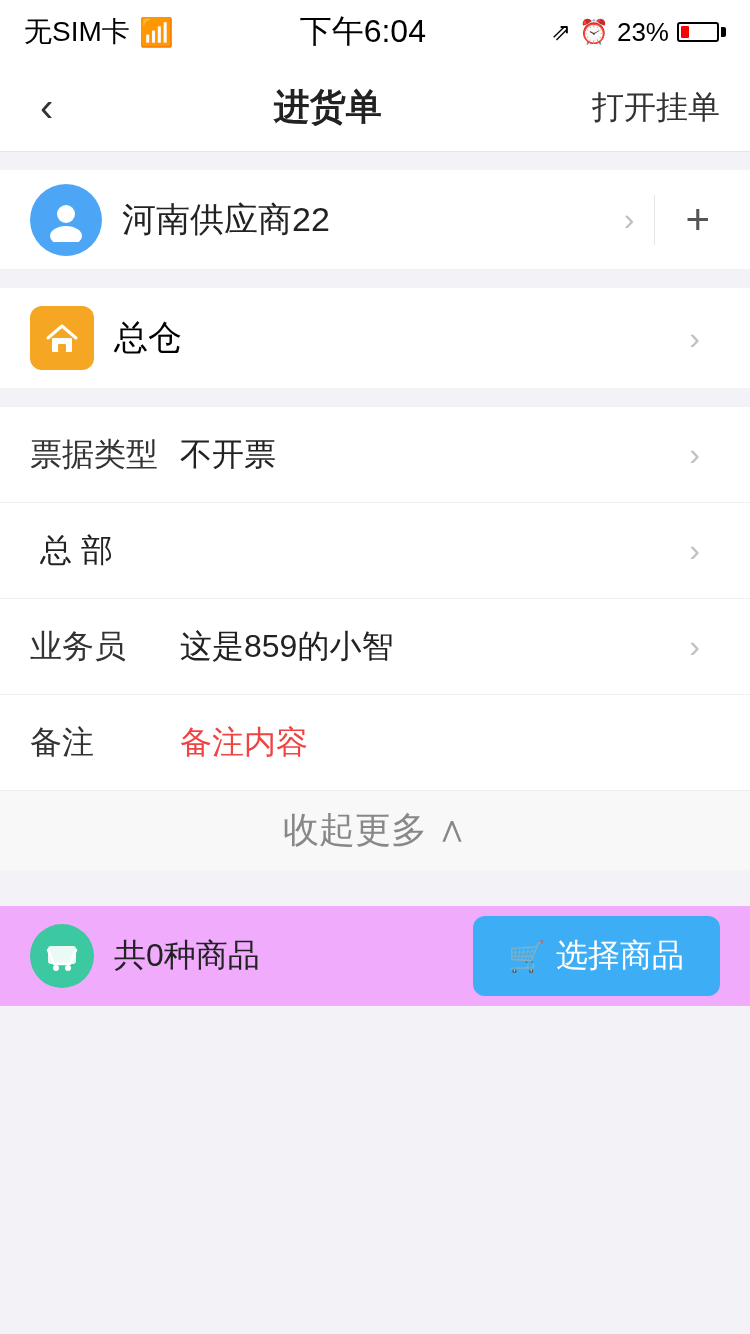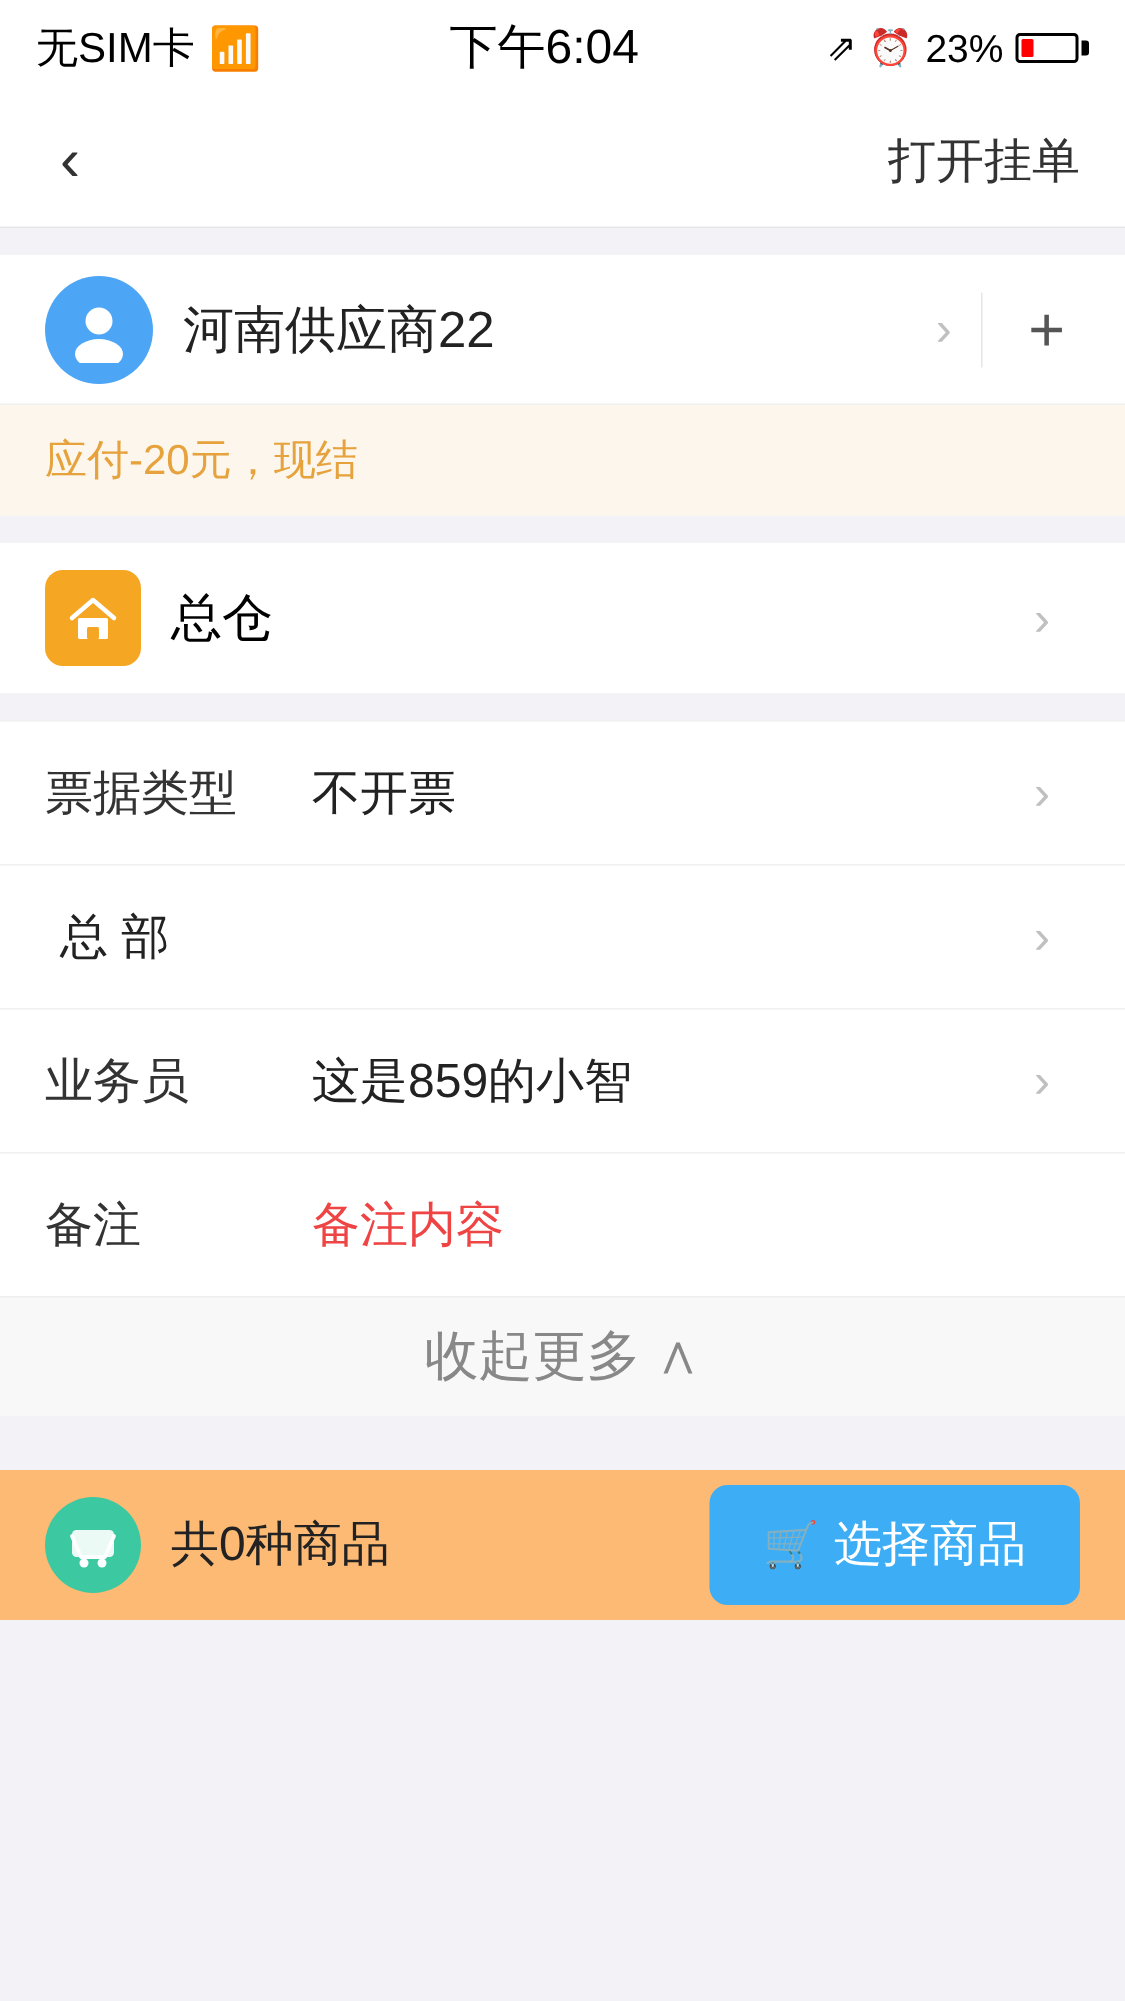--- a/index.html
+++ b/index.html
@@ -147,21 +147,20 @@
     }
 
     
     .form-row {
       display: flex;
       align-items: center;
       padding: 0 30px;
       height: 96px;
       border-top: 1px solid #f0f0f0;
       cursor: pointer;
-      gap: 28px;
     }
     .form-label {
       font-size: 32px;
       color: #333;
       width: 140px;
       flex-shrink: 0;
     }
     .form-value {
       flex: 1;
       font-size: 32px;
@@ -180,21 +179,21 @@
       align-items: center;
       justify-content: center;
       border-top: 1px solid #eee;
       cursor: pointer;
       color: #888;
       font-size: 36px;
     }
 
     
     .product-footer {
-      background: #fdba74;
+      background: #f0abfc;
       margin-top: 18px;
       display: flex;
       align-items: center;
       padding: 20px 30px;
       height: 100px;
     }
     .product-icon {
       width: 64px;
       height: 64px;
       border-radius: 50%;
@@ -273,41 +272,39 @@
       <div class="battery-body">
         <div class="battery-fill"></div>
       </div>
       <div class="battery-tip"></div>
     </div>
   </div>
 </div>
 
 <div class="nav-bar">
   <span class="nav-back">‹</span>
+  <span class="nav-title">进货单</span>
   <span class="nav-action">打开挂单</span>
 </div>
 
 <div class="section-gap"></div>
 
 <div class="card">
   <div class="supplier-row">
     <div class="supplier-avatar">
 
       <svg viewBox="0 0 44 44" fill="none" xmlns="http://www.w3.org/2000/svg">
         <circle cx="22" cy="16" r="9" fill="white"></circle>
         <ellipse cx="22" cy="38" rx="16" ry="10" fill="white"></ellipse>
       </svg>
     </div>
     <span class="supplier-name">河南供应商22</span>
     <span class="chevron">›</span>
     <div class="divider-vertical"></div>
     <span class="add-btn">+</span>
-  </div>
-  <div class="notice-bar">
-    <span>应付-20元，现结</span>
   </div>
 </div>
 
 <div class="section-gap"></div>
 
 <div class="card">
   <div class="warehouse-row">
     <div class="warehouse-icon">
 
       <svg viewBox="0 0 36 36" fill="none" xmlns="http://www.w3.org/2000/svg">

